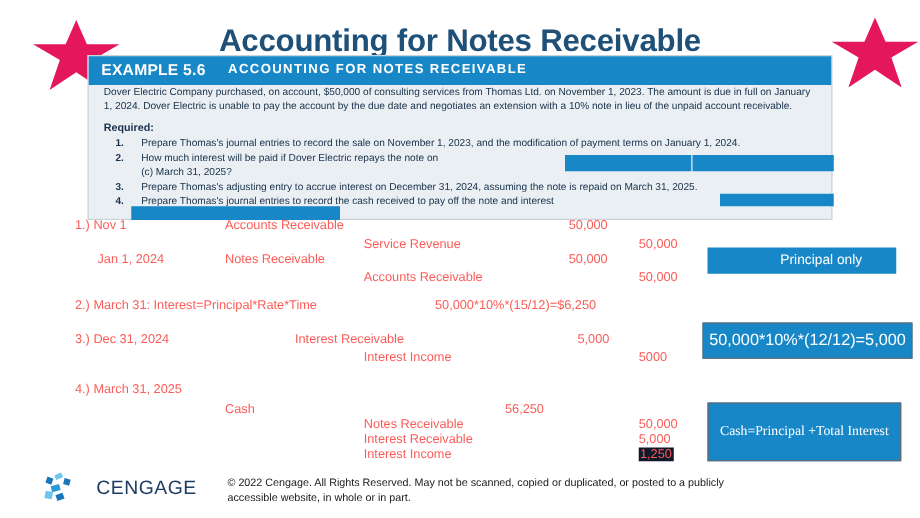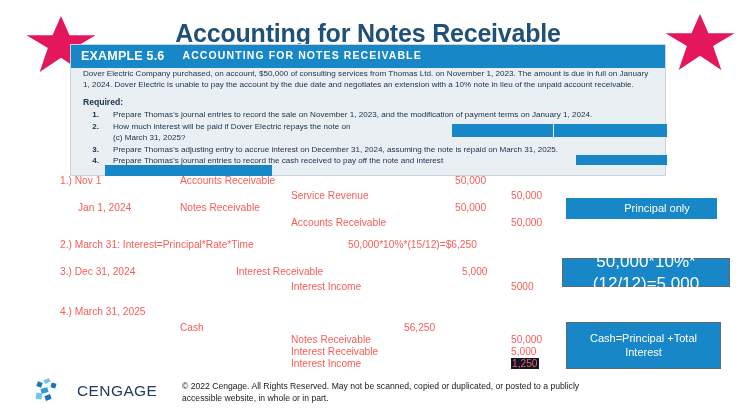--- a/index.html
+++ b/index.html
@@ -143,23 +143,23 @@
     display: flex;
     align-items: center;
     justify-content: center;
     text-align: center;
     font-size: 11px;
     line-height: 1.25;
     box-sizing: border-box;
   }
   .callout-principal { left: 566px; top: 198px; width: 151px; height: 21px; padding-left: 31px; }
   .callout-interest  { left: 562px; top: 258px; width: 168px; height: 29px;
-                       border: 1px solid #5e6a72; font-size: 17px; }
+                       border: 1px solid #5e6a72; font-size: 13px; }
   .callout-cash      { left: 566px; top: 322px; width: 155px; height: 47px;
-                       border: 1px solid #5e6a72; padding: 1px 8px; }
+                       border: 1px solid #5e6a72; padding: 1px 8px; font-family: Liberation Serif, serif; }
 
   .hl {
     background: #0f172a;
     padding: 0 1px;
   }
 
   
   .footer-logo {
     position: absolute;
     left: 36px;

